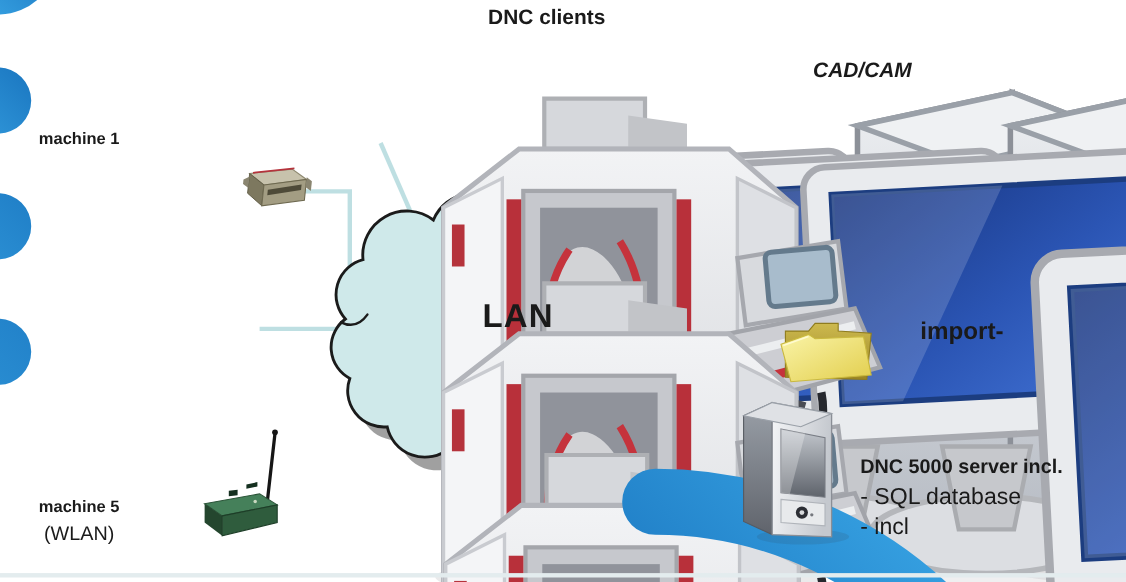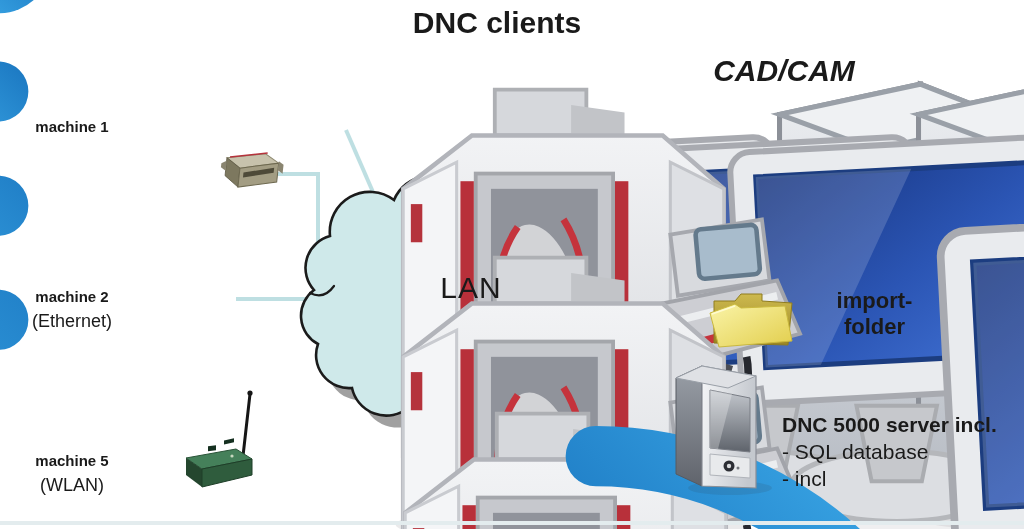--- a/index.html
+++ b/index.html
@@ -4,27 +4,27 @@
 <style>
   html,body{margin:0;padding:0;background:#fff;}
   .stage{
     position:relative;width:1024px;height:529px;overflow:hidden;
     background:var(--background,#ffffff);
     font-family:"Liberation Sans",sans-serif;
     color:var(--text,#1a1a1a);
   }
   .stage svg.canvas{position:absolute;left:0;top:0;}
   .label{position:absolute;color:var(--text,#1a1a1a);}
-  .title{font-weight:bold;font-size:30px;text-align:center;}
+  .title{font-weight:bold;font-size:19px;text-align:center;}
   .machine-label{text-align:center;}
   .machine-name{font-weight:bold;font-size:15px;line-height:26px;}
   .machine-conn{font-size:18px;line-height:22px;}
-  .lan-label{font-weight:normal;font-size:30px;text-align:center;letter-spacing:1px;}
+  .lan-label{font-weight:bold;font-size:30px;text-align:center;letter-spacing:1px;}
   .import-label{font-weight:bold;font-size:22px;line-height:26px;text-align:center;}
-  .server-title{font-weight:bold;font-size:21px;line-height:27px;white-space:nowrap;}
+  .server-title{font-weight:bold;font-size:18px;line-height:27px;white-space:nowrap;}
   .server-item{font-size:21px;line-height:27px;white-space:nowrap;}
   .bottom-strip{position:absolute;left:0;top:521px;width:1024px;height:4px;background:#e3ecee;}
 </style>
 </head>
 <body>
 
 <div class="stage">
 
   <svg class="canvas" width="1024" height="529" viewBox="0 0 1024 529">
     <defs>
@@ -211,33 +211,28 @@
   <div class="label title" style="left:377px;top:6px;width:240px;">DNC clients</div>
 
   <div class="label title" style="left:699px;top:54px;width:170px;font-style:italic;">CAD/CAM</div>
 
   <div class="label lan-label" style="left:386px;top:271px;width:170px;">LAN</div>
 
   <div class="label machine-label" style="left:2px;top:114px;width:140px;">
     <div class="machine-name">machine 1</div>
   </div>
 
-  <div class="label machine-label" style="left:2px;top:284px;width:140px;">
-    <div class="machine-name">machine 2</div>
-    <div class="machine-conn">(Ethernet)</div>
-  </div>
 
   <div class="label machine-label" style="left:2px;top:448px;width:140px;">
     <div class="machine-name">machine 5</div>
     <div class="machine-conn">(WLAN)</div>
   </div>
 
   <div class="label import-label" style="left:807px;top:288px;width:135px;">
     <div>import-</div>
-    <div>folder</div>
   </div>
 
   <div class="label" style="left:782px;top:411px;width:242px;">
     <div class="server-title">DNC 5000 server incl.</div>
     <div class="server-item">- SQL database</div>
     <div class="server-item">- incl</div>
   </div>
 
   <div class="bottom-strip"></div>
 </div>

